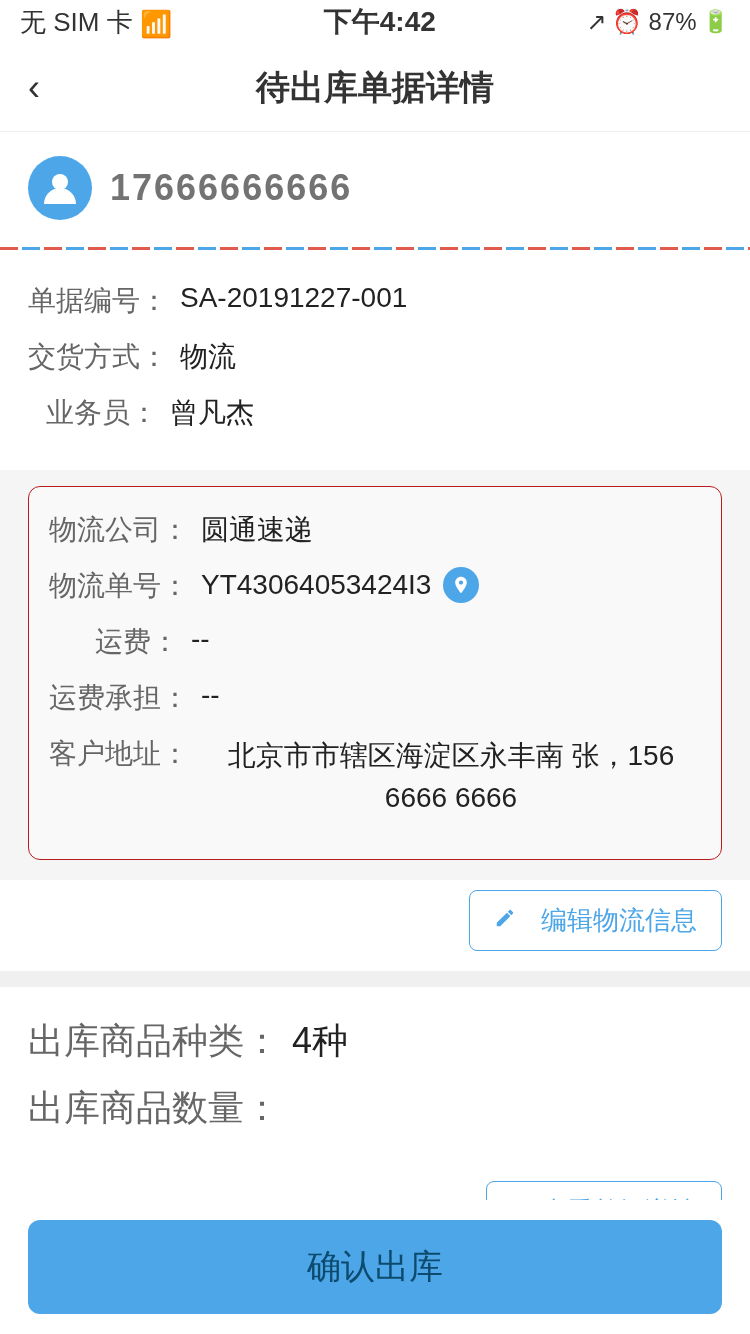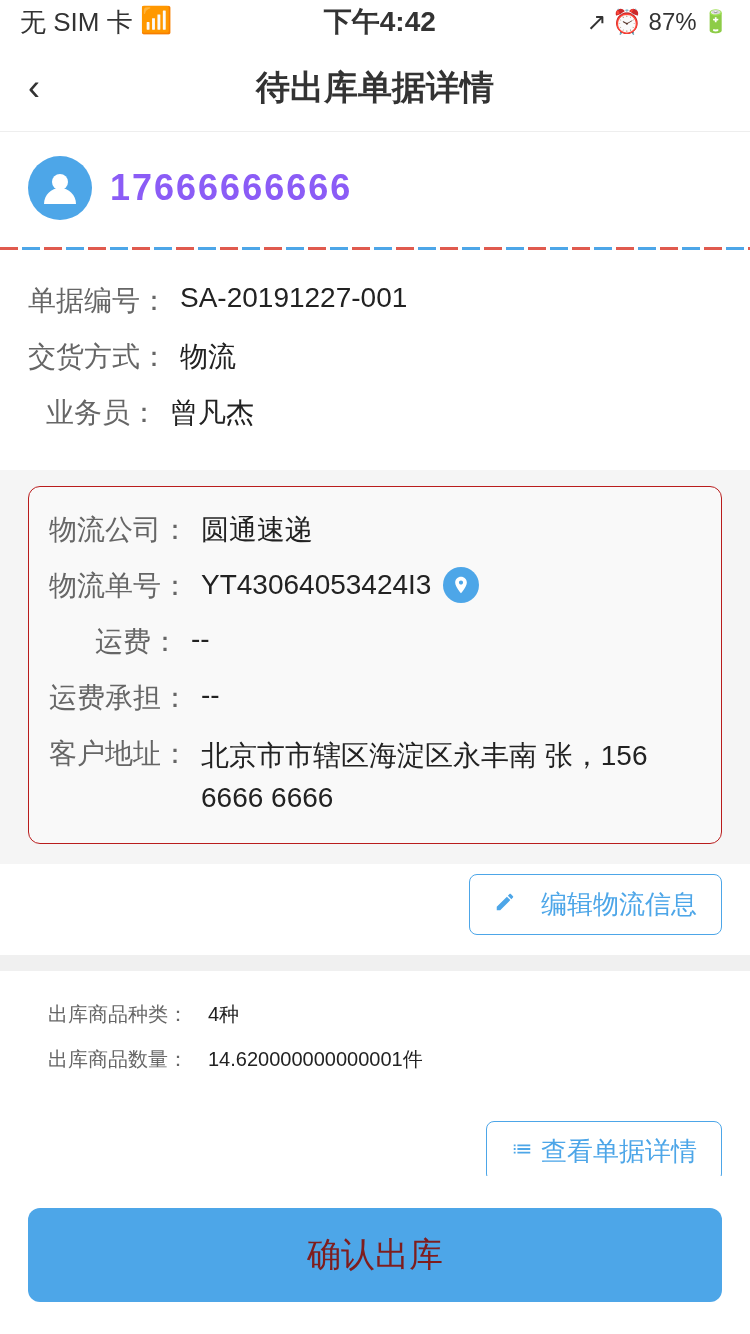--- a/index.html
+++ b/index.html
@@ -18,21 +18,21 @@
       width: 750px;
       height: 44px;
       background: #fff;
       display: flex;
       align-items: center;
       justify-content: space-between;
       padding: 0 20px;
       font-size: 26px;
       font-weight: 500;
     }
-    .status-left { display: flex; align-items: flex-start; gap: 8px; }
+    .status-left { display: flex; align-items: flex-end; gap: 8px; }
     .status-center { font-size: 28px; font-weight: 700; }
     .status-right { display: flex; align-items: center; gap: 6px; font-size: 24px; }
 
     
     .nav-bar {
       width: 750px;
       height: 88px;
       background: #fff;
       display: flex;
       align-items: center;
@@ -72,21 +72,21 @@
       justify-content: center;
       flex-shrink: 0;
     }
     .avatar-icon {
       width: 40px;
       height: 40px;
     }
     .customer-phone {
       font-size: 36px;
       font-weight: 600;
-      color: #8b5cf6;
+      color: #737373;
       letter-spacing: 2px;
     }
 
     
     .dashed-divider {
       width: 750px;
       height: 8px;
       background: #fff;
       position: relative;
       overflow: hidden;
@@ -151,22 +151,23 @@
       text-align: right;
       flex-shrink: 0;
     }
     .logistics-value {
       color: #222;
       margin-left: 12px;
       flex: 1;
       display: flex;
       align-items: center;
       gap: 12px;
-    }
-    .logistics-row:last-child { margin-bottom: 0; }
+      text-align: center;
+    }
+    .logistics-row:last-child { margin-bottom: 16px; }
 
     .location-icon {
       display: inline-flex;
       align-items: center;
       justify-content: center;
       width: 36px;
       height: 36px;
       background: #4da6e8;
       border-radius: 50%;
       cursor: pointer;
@@ -200,22 +201,21 @@
 
     
     .goods-section {
       background: #fff;
       padding: 30px 28px 20px 28px;
     }
     .goods-row {
       display: flex;
       align-items: center;
       margin-bottom: 18px;
-      font-size: 20px;
-      gap: 8px;
+      font-size: 36px;
     }
     .goods-label {
       color: #666;
       min-width: 160px;
       text-align: right;
       flex-shrink: 0;
     }
     .goods-value {
       color: #222;
       margin-left: 12px;
@@ -252,23 +252,23 @@
       position: fixed;
       bottom: 0;
       left: 0;
       width: 750px;
       background: #fff;
       padding: 16px 0;
     }
     .confirm-btn {
       display: block;
       width: 694px;
-      margin: 16px auto;
+      margin: 4px auto;
       background: #4da6e8;
-      color: #7f1d1d;
+      color: #0c4a6e;
       font-size: 34px;
       font-weight: 500;
       text-align: center;
       padding: 24px 0;
       border-radius: 12px;
       border: none;
       cursor: pointer;
     }
   </style>
 </head>
@@ -363,21 +363,20 @@
 
 <div class="section-separator"></div>
 
 <div class="goods-section">
   <div class="goods-row">
     <span class="goods-label">出库商品种类：</span>
     <span class="goods-value">4种</span>
   </div>
   <div class="goods-row">
     <span class="goods-label">出库商品数量：</span>
-    <span class="goods-value">14.620000000000001件</span>
   </div>
 </div>
 
 <div class="view-detail-btn-row">
   <button class="view-detail-btn">
     <span>
       <svg width="22" height="22" viewBox="0 0 24 24" fill="#4da6e8">
         <path d="M3 13h2v-2H3v2zm0 4h2v-2H3v2zm0-8h2V7H3v2zm4 4h14v-2H7v2zm0 4h14v-2H7v2zM7 7v2h14V7H7z"></path>
       </svg>
     </span>

